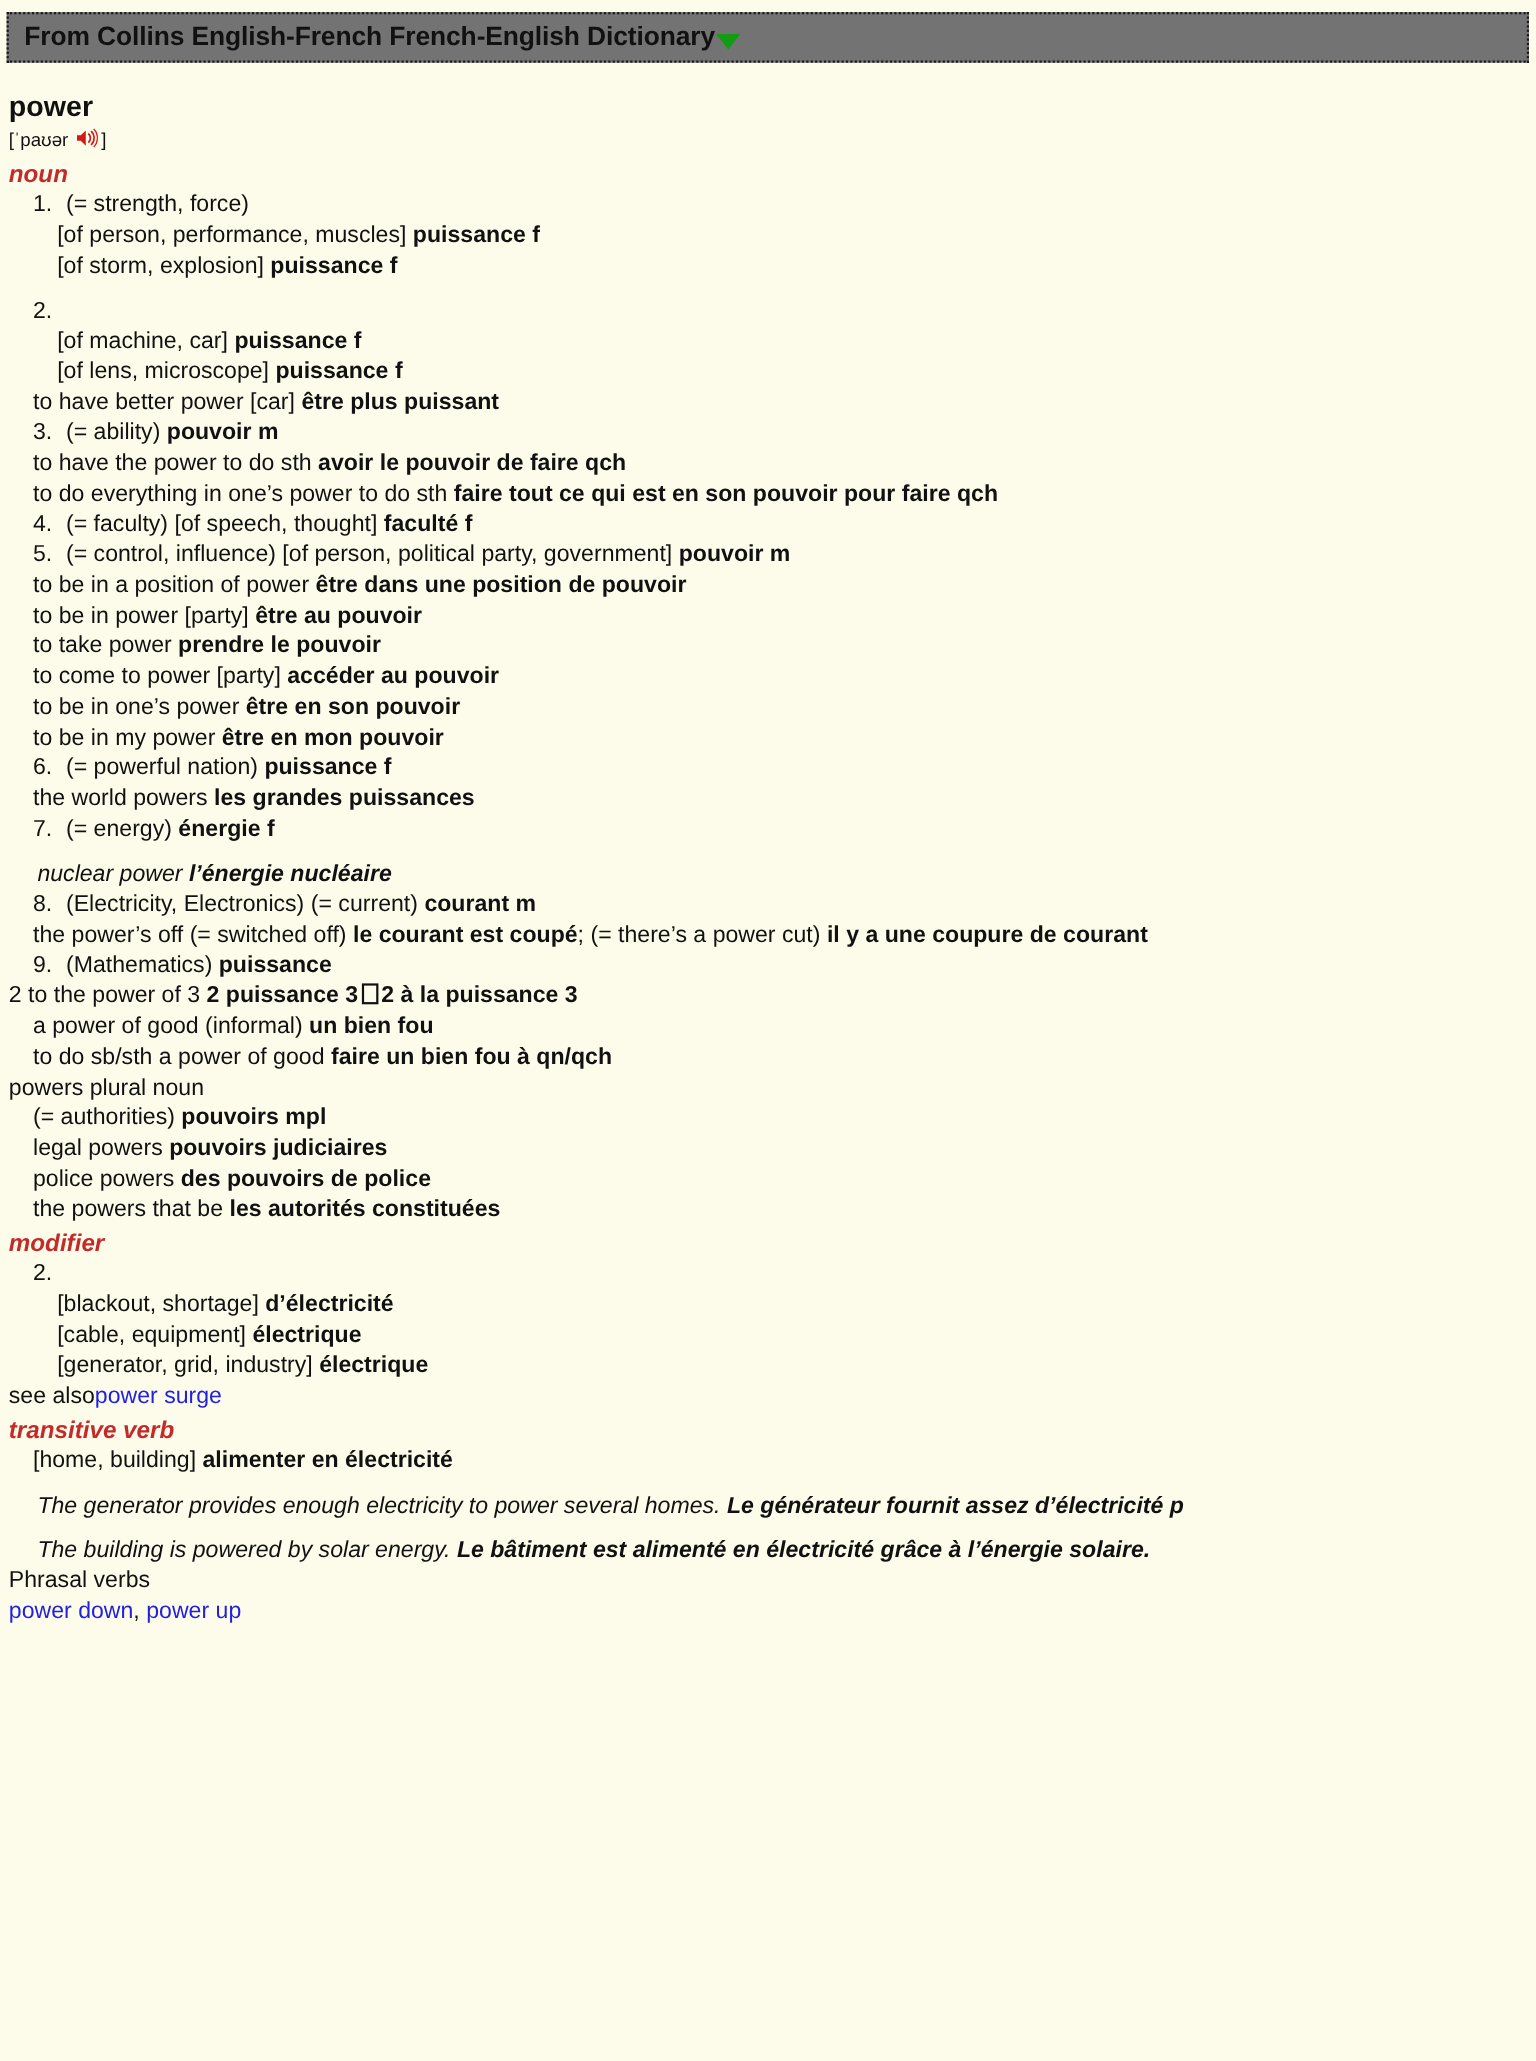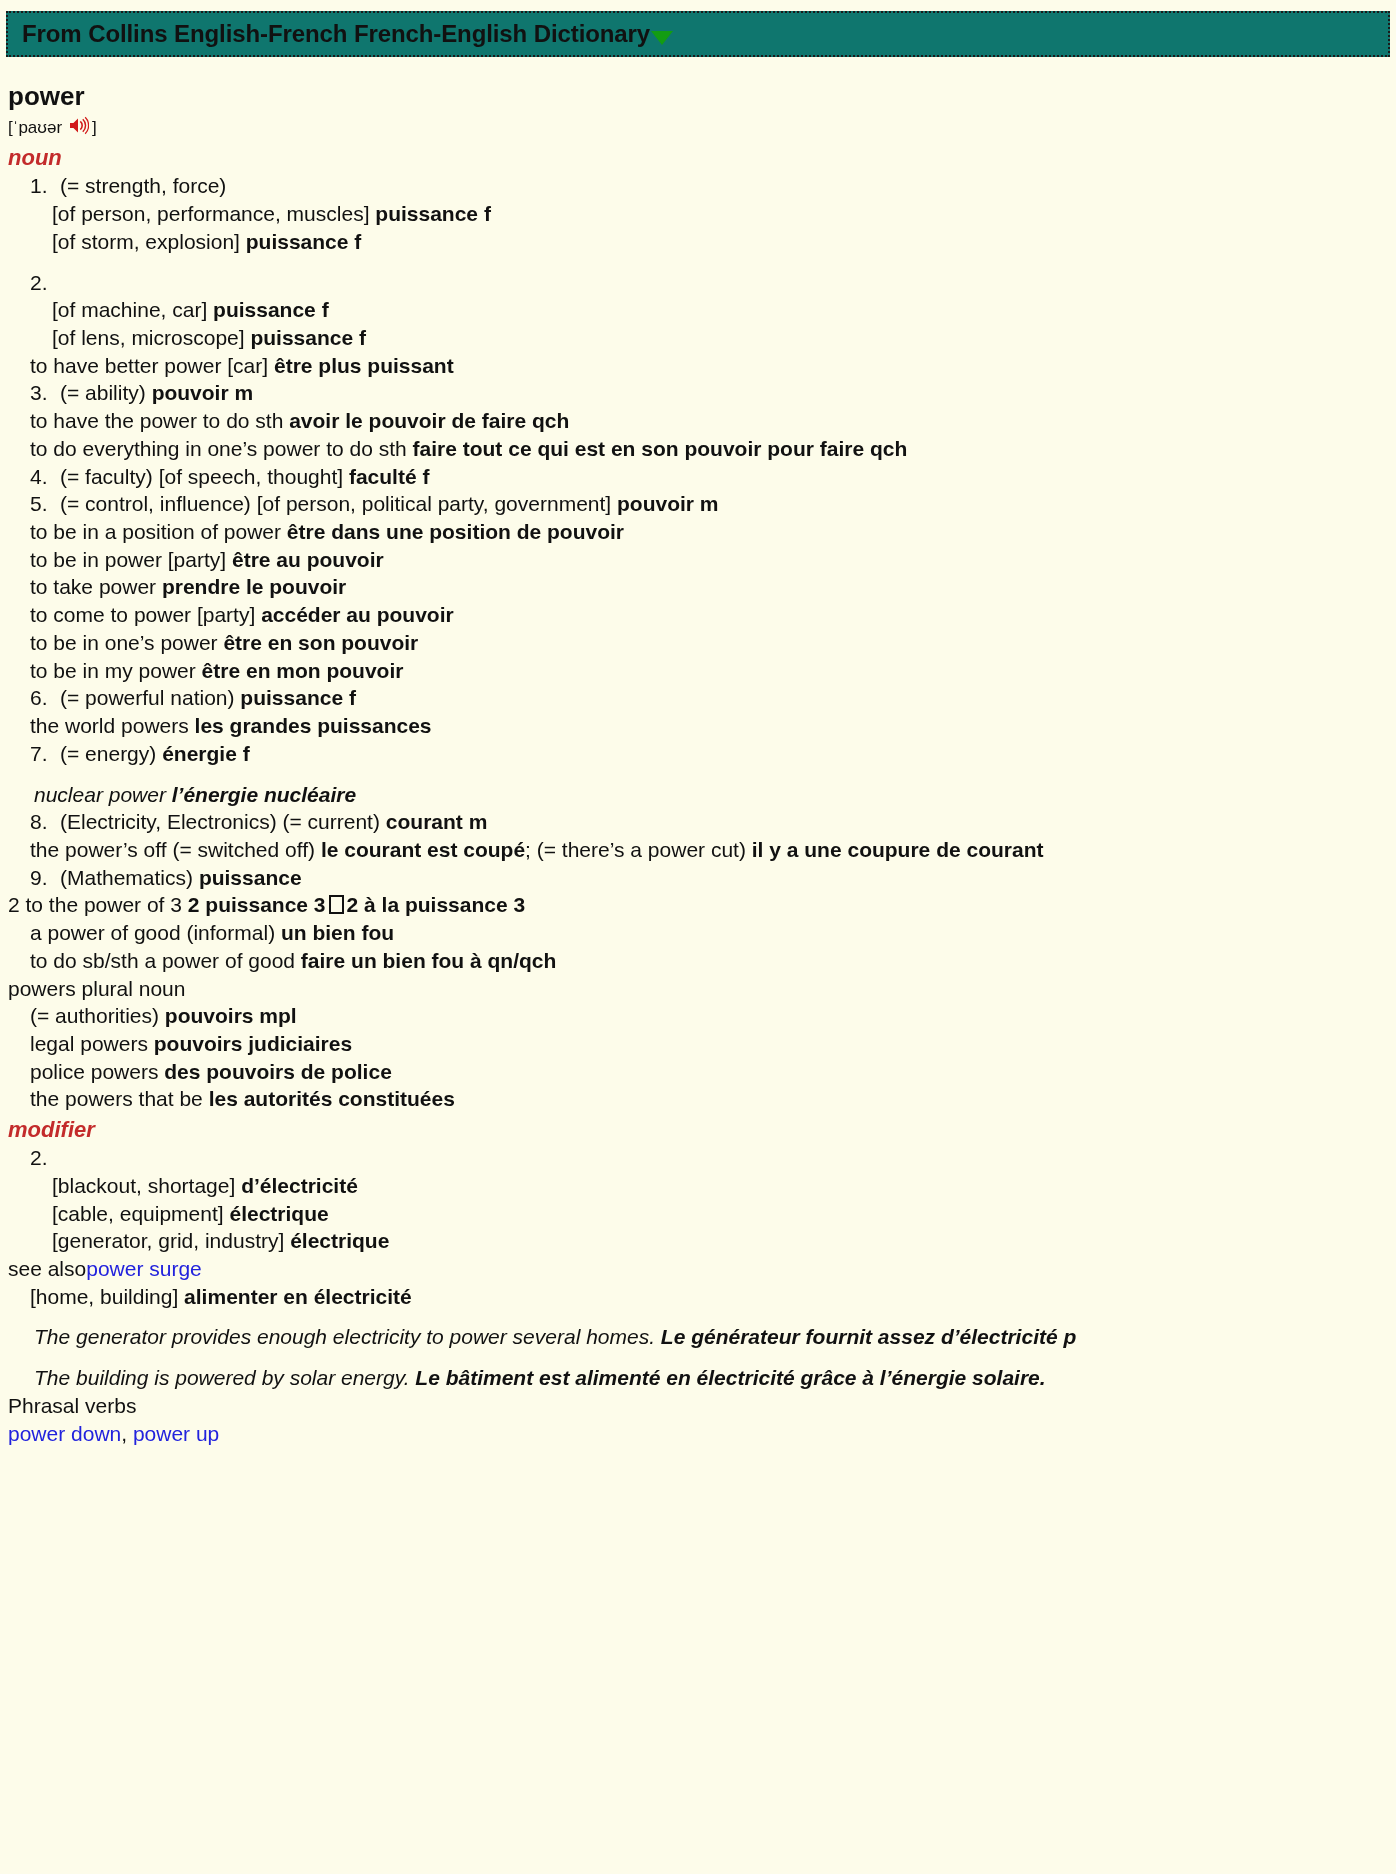--- a/index.html
+++ b/index.html
@@ -24,21 +24,21 @@
     background: #fdfcea;
     padding: 0;
     box-sizing: border-box;
     overflow: hidden;
   }
 
   
   .source-bar {
     margin: 11px 6px 0 6px;
     border: 2px dotted #1a1a1a;
-    background: #0f766e;
+    background: #737373;
     height: 46px;
     display: flex;
     align-items: center;
     padding-left: 14px;
     box-sizing: border-box;
   }
   .source-title {
     font-weight: bold;
     font-size: 24px;
     letter-spacing: -0.1px;
@@ -198,20 +198,21 @@
     <div class="line ind-1"><span>police powers</span> <span class="fr">des pouvoirs de police</span></div>
     <div class="line ind-1"><span>the powers that be</span> <span class="fr">les autorités constituées</span></div>
 
     <div class="pos">modifier</div>
     <div class="line ind-1"><span class="num">2.</span></div>
     <div class="line ind-2"><span>[blackout, shortage]</span> <span class="fr">d’électricité</span></div>
     <div class="line ind-2"><span>[cable, equipment]</span> <span class="fr">électrique</span></div>
     <div class="line ind-2"><span>[generator, grid, industry]</span> <span class="fr">électrique</span></div>
     <div class="line ind-0"><span>see also</span><span class="lnk">power surge</span></div>
 
+    <div class="pos">transitive verb</div>
     <div class="line ind-1"><span>[home, building]</span> <span class="fr">alimenter en électricité</span></div>
 
     <div class="spacer"></div>
     <div class="ex"><span>The generator provides enough electricity to power several homes.</span> <span class="fr">Le générateur fournit assez d’électricité p</span></div>
     <div class="spacer"></div>
     <div class="ex"><span>The building is powered by solar energy.</span> <span class="fr">Le bâtiment est alimenté en électricité grâce à l’énergie solaire.</span></div>
 
     <div class="line ind-0">Phrasal verbs</div>
     <div class="line ind-0"><span class="lnk">power down</span><span>, </span><span class="lnk">power up</span></div>
 

